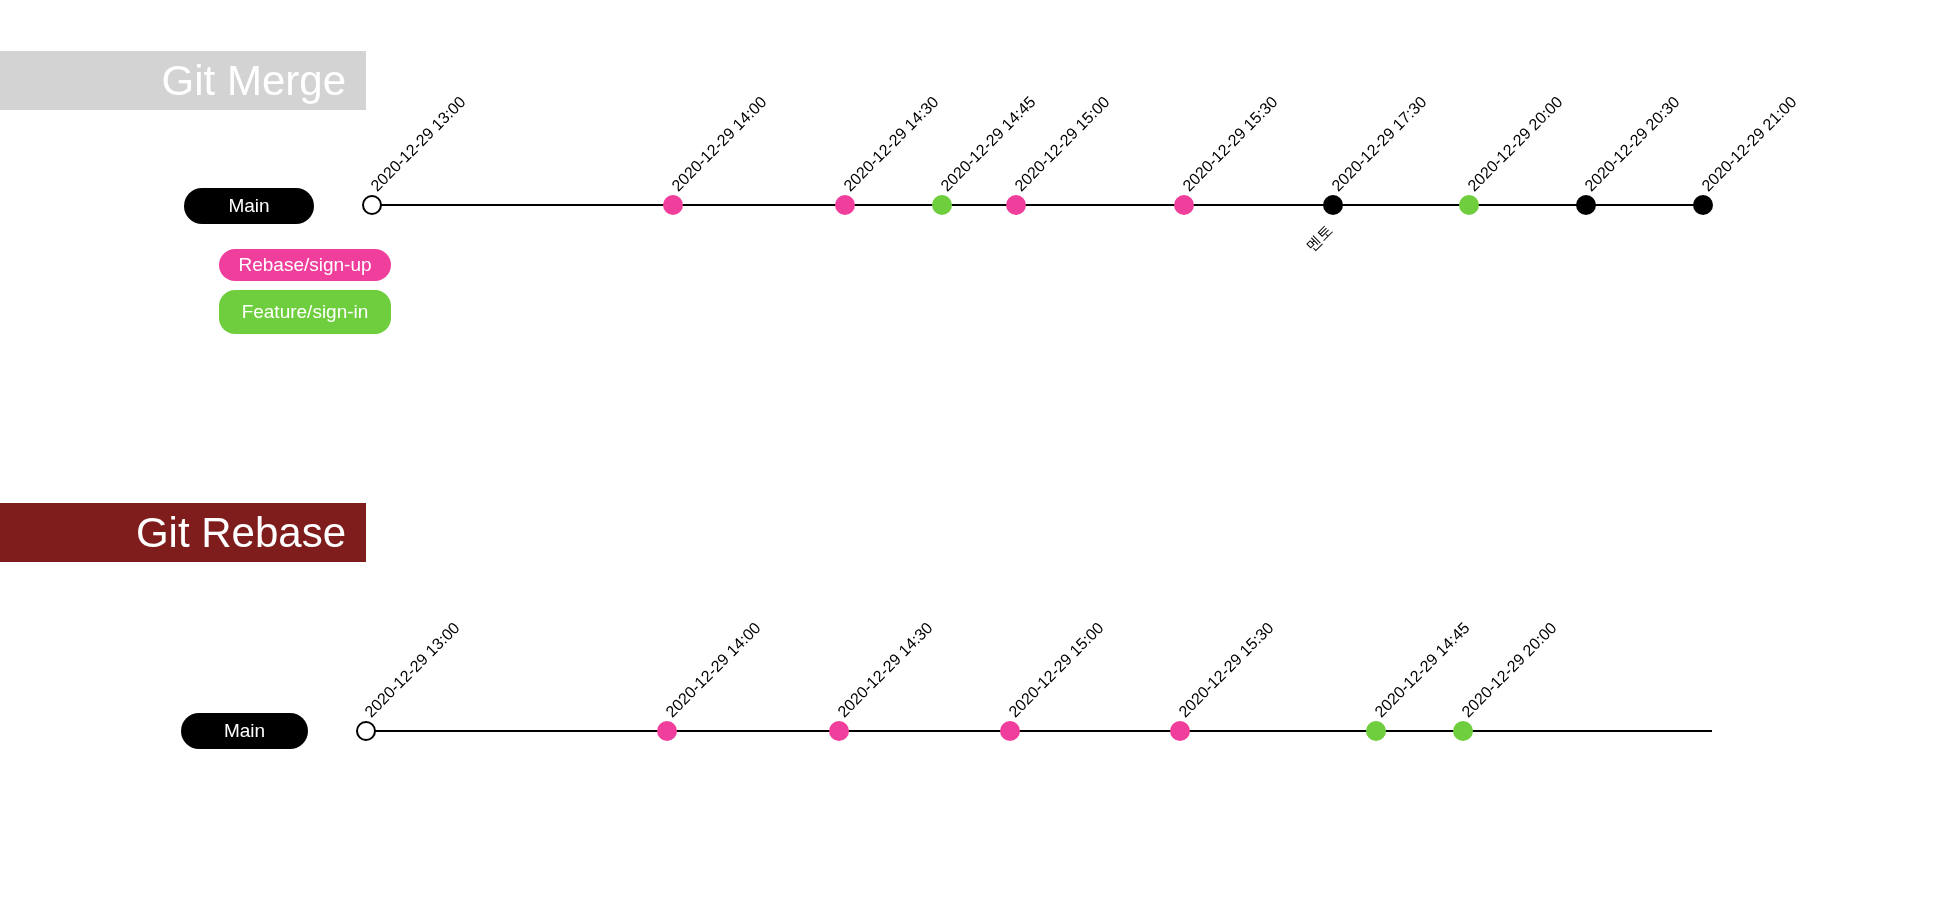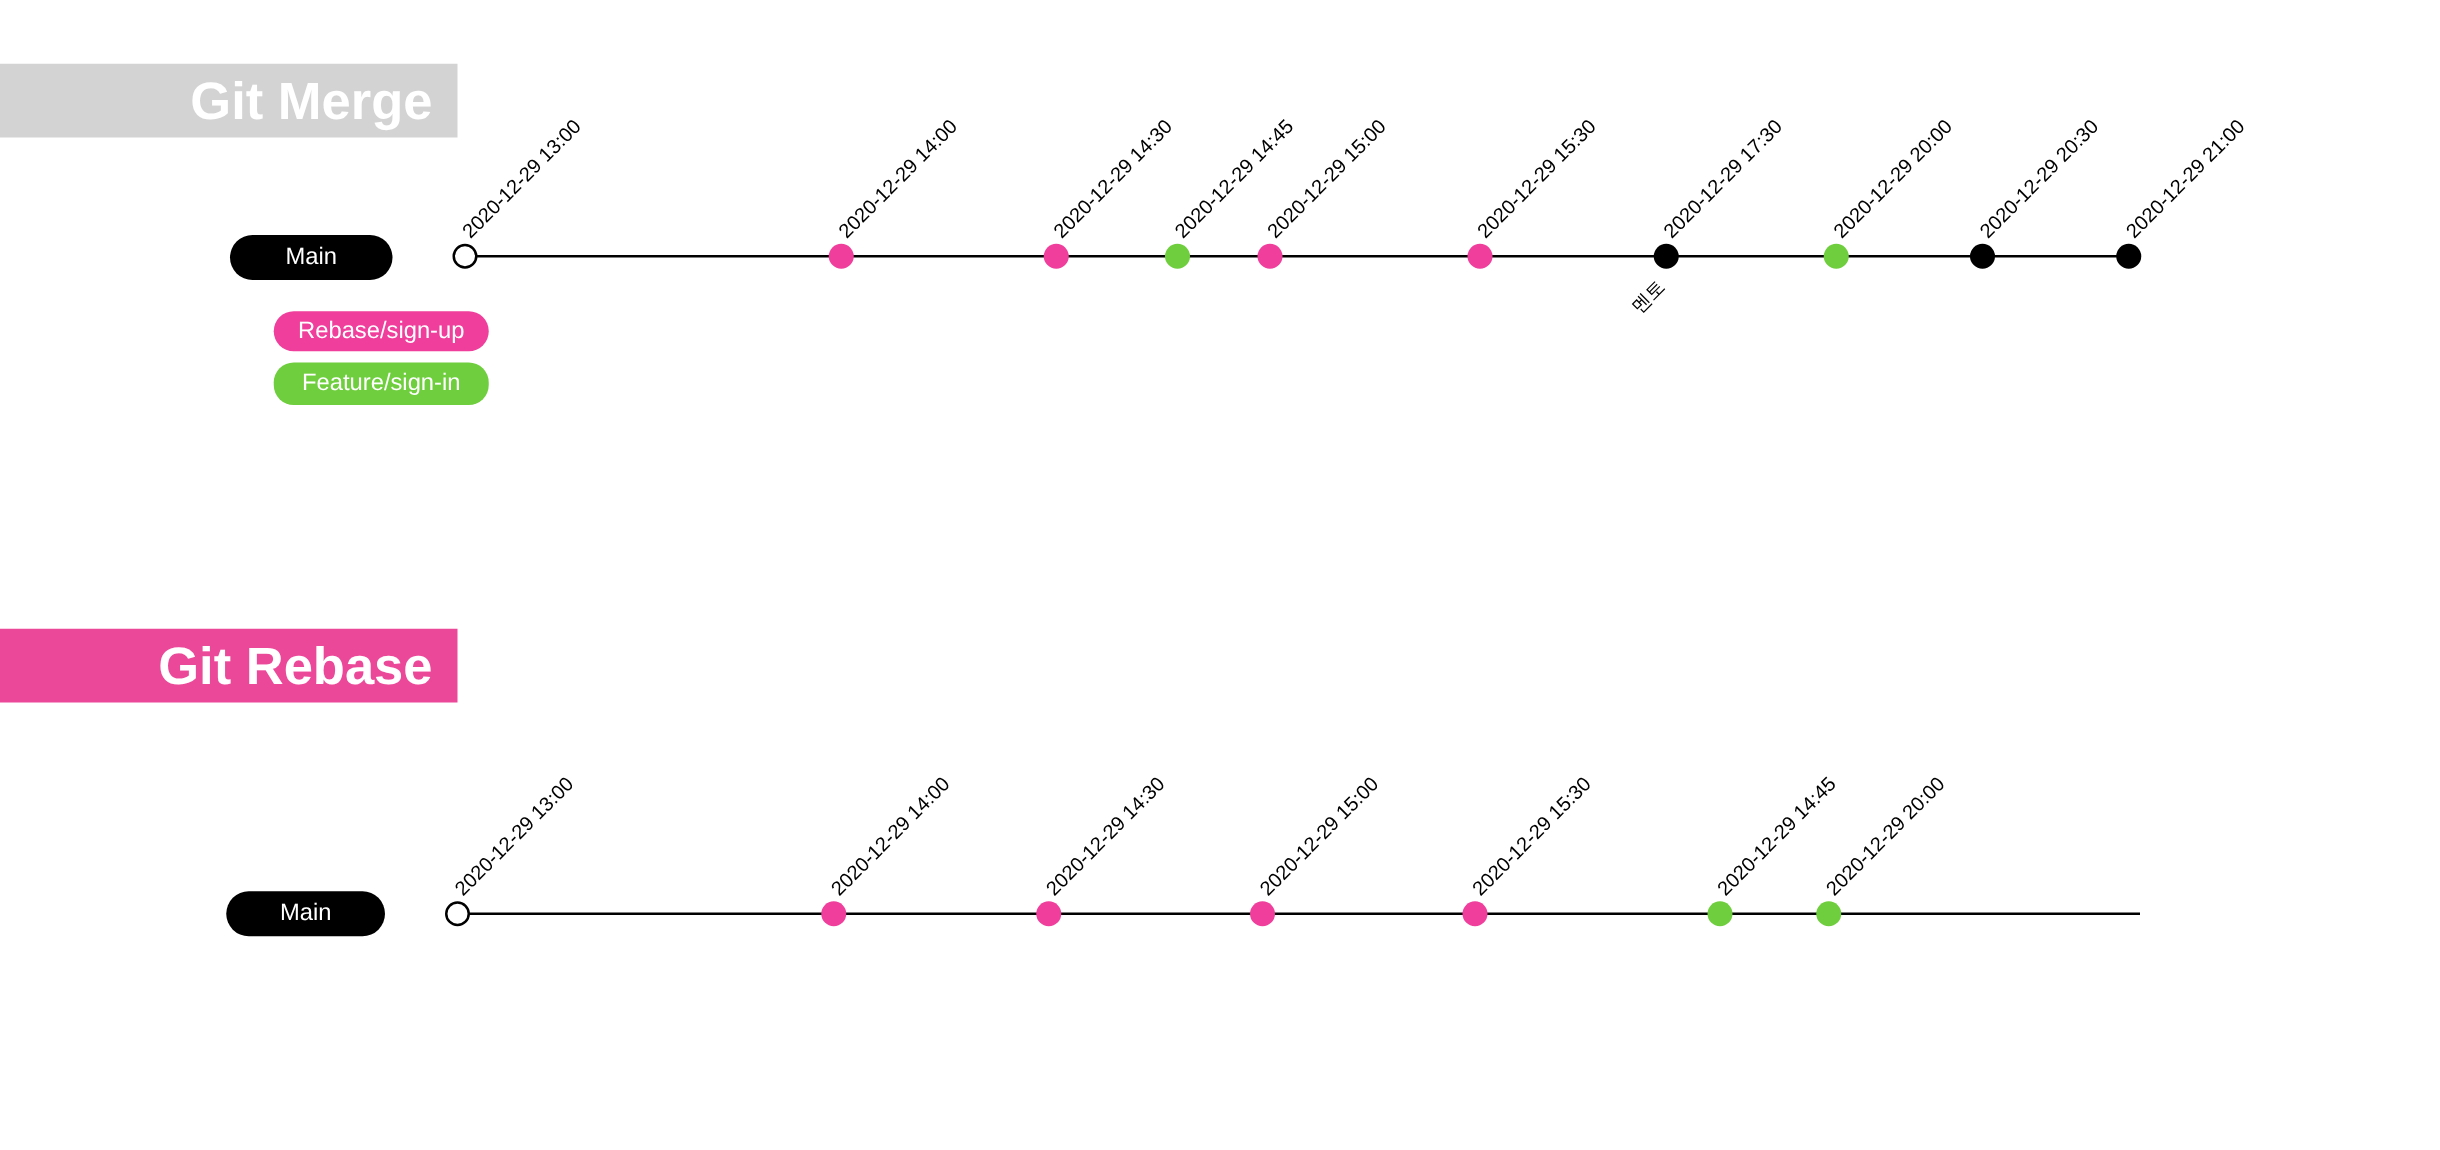--- a/index.html
+++ b/index.html
@@ -19,21 +19,21 @@
     width: 366px;
     height: 59px;
     display: flex;
     align-items: center;
     justify-content: flex-end;
     padding-right: 20px;
   }
   .banner-title {
     color: #ffffff;
     font-size: 42px;
-    font-weight: bold;
+    font-weight: normal;
     white-space: nowrap;
   }
   .pill {
     position: absolute;
     display: flex;
     align-items: center;
     justify-content: center;
     color: #ffffff;
     font-size: 19px;
     border-radius: 18px;
@@ -85,21 +85,21 @@
 
   <section>
     <div class="banner" style="top: 51px; background: rgb(211, 211, 211);">
       <span class="banner-title">Git Merge</span>
     </div>
 
     <div class="pill" style="left: 184px; top: 188px; width: 130px; height: 36px; background: rgb(0, 0, 0);">Main</div>
 
     <div class="pill" style="left: 219px; top: 249px; width: 172px; height: 32px; border-radius: 16px; background: rgb(239, 62, 155);">Rebase/sign-up</div>
 
-    <div class="pill" style="left: 219px; top: 290px; width: 172px; height: 34px; border-radius: 16px; background: rgb(111, 206, 61);">Feature/sign-in</div>
+    <div class="pill" style="left: 219px; top: 290px; width: 172px; height: 44px; border-radius: 16px; background: rgb(111, 206, 61);">Feature/sign-in</div>
 
     <div class="timeline-layer">
         <div class="timeline-line" style="left: 372px; top: 204px; width: 1334px;"></div>
         <div class="dot start" style="left: 362px; top: 195px;"></div>
         <div class="commit-label" style="left: 380px; top: 176px;">2020-12-29 13:00</div>
         <div class="dot" style="background: rgb(239, 62, 155); left: 663px; top: 195px;"></div>
         <div class="commit-label" style="left: 681px; top: 176px;">2020-12-29 14:00</div>
         <div class="dot" style="background: rgb(239, 62, 155); left: 835px; top: 195px;"></div>
         <div class="commit-label" style="left: 853px; top: 176px;">2020-12-29 14:30</div>
         <div class="dot" style="background: rgb(111, 206, 61); left: 932px; top: 195px;"></div>
@@ -114,21 +114,21 @@
         <div class="dot" style="background: rgb(111, 206, 61); left: 1459px; top: 195px;"></div>
         <div class="commit-label" style="left: 1477px; top: 176px;">2020-12-29 20:00</div>
         <div class="dot" style="background: rgb(0, 0, 0); left: 1576px; top: 195px;"></div>
         <div class="commit-label" style="left: 1594px; top: 176px;">2020-12-29 20:30</div>
         <div class="dot" style="background: rgb(0, 0, 0); left: 1693px; top: 195px;"></div>
         <div class="commit-label" style="left: 1711px; top: 176px;">2020-12-29 21:00</div>
       </div>
   </section>
 
   <section>
-    <div class="banner" style="top: 503px; background: #ec4899;">
+    <div class="banner" style="top: 503px; background: #7f1d1d;">
       <span class="banner-title">Git Rebase</span>
     </div>
 
     <div class="pill" style="left: 181px; top: 713px; width: 127px; height: 36px; background: rgb(0, 0, 0);">Main</div>
 
     <div class="timeline-layer">
         <div class="timeline-line" style="left: 366px; top: 730px; width: 1346px;"></div>
         <div class="dot start" style="left: 356px; top: 721px;"></div>
         <div class="commit-label" style="left: 374px; top: 702px;">2020-12-29 13:00</div>
         <div class="dot" style="background: rgb(239, 62, 155); left: 657px; top: 721px;"></div>

